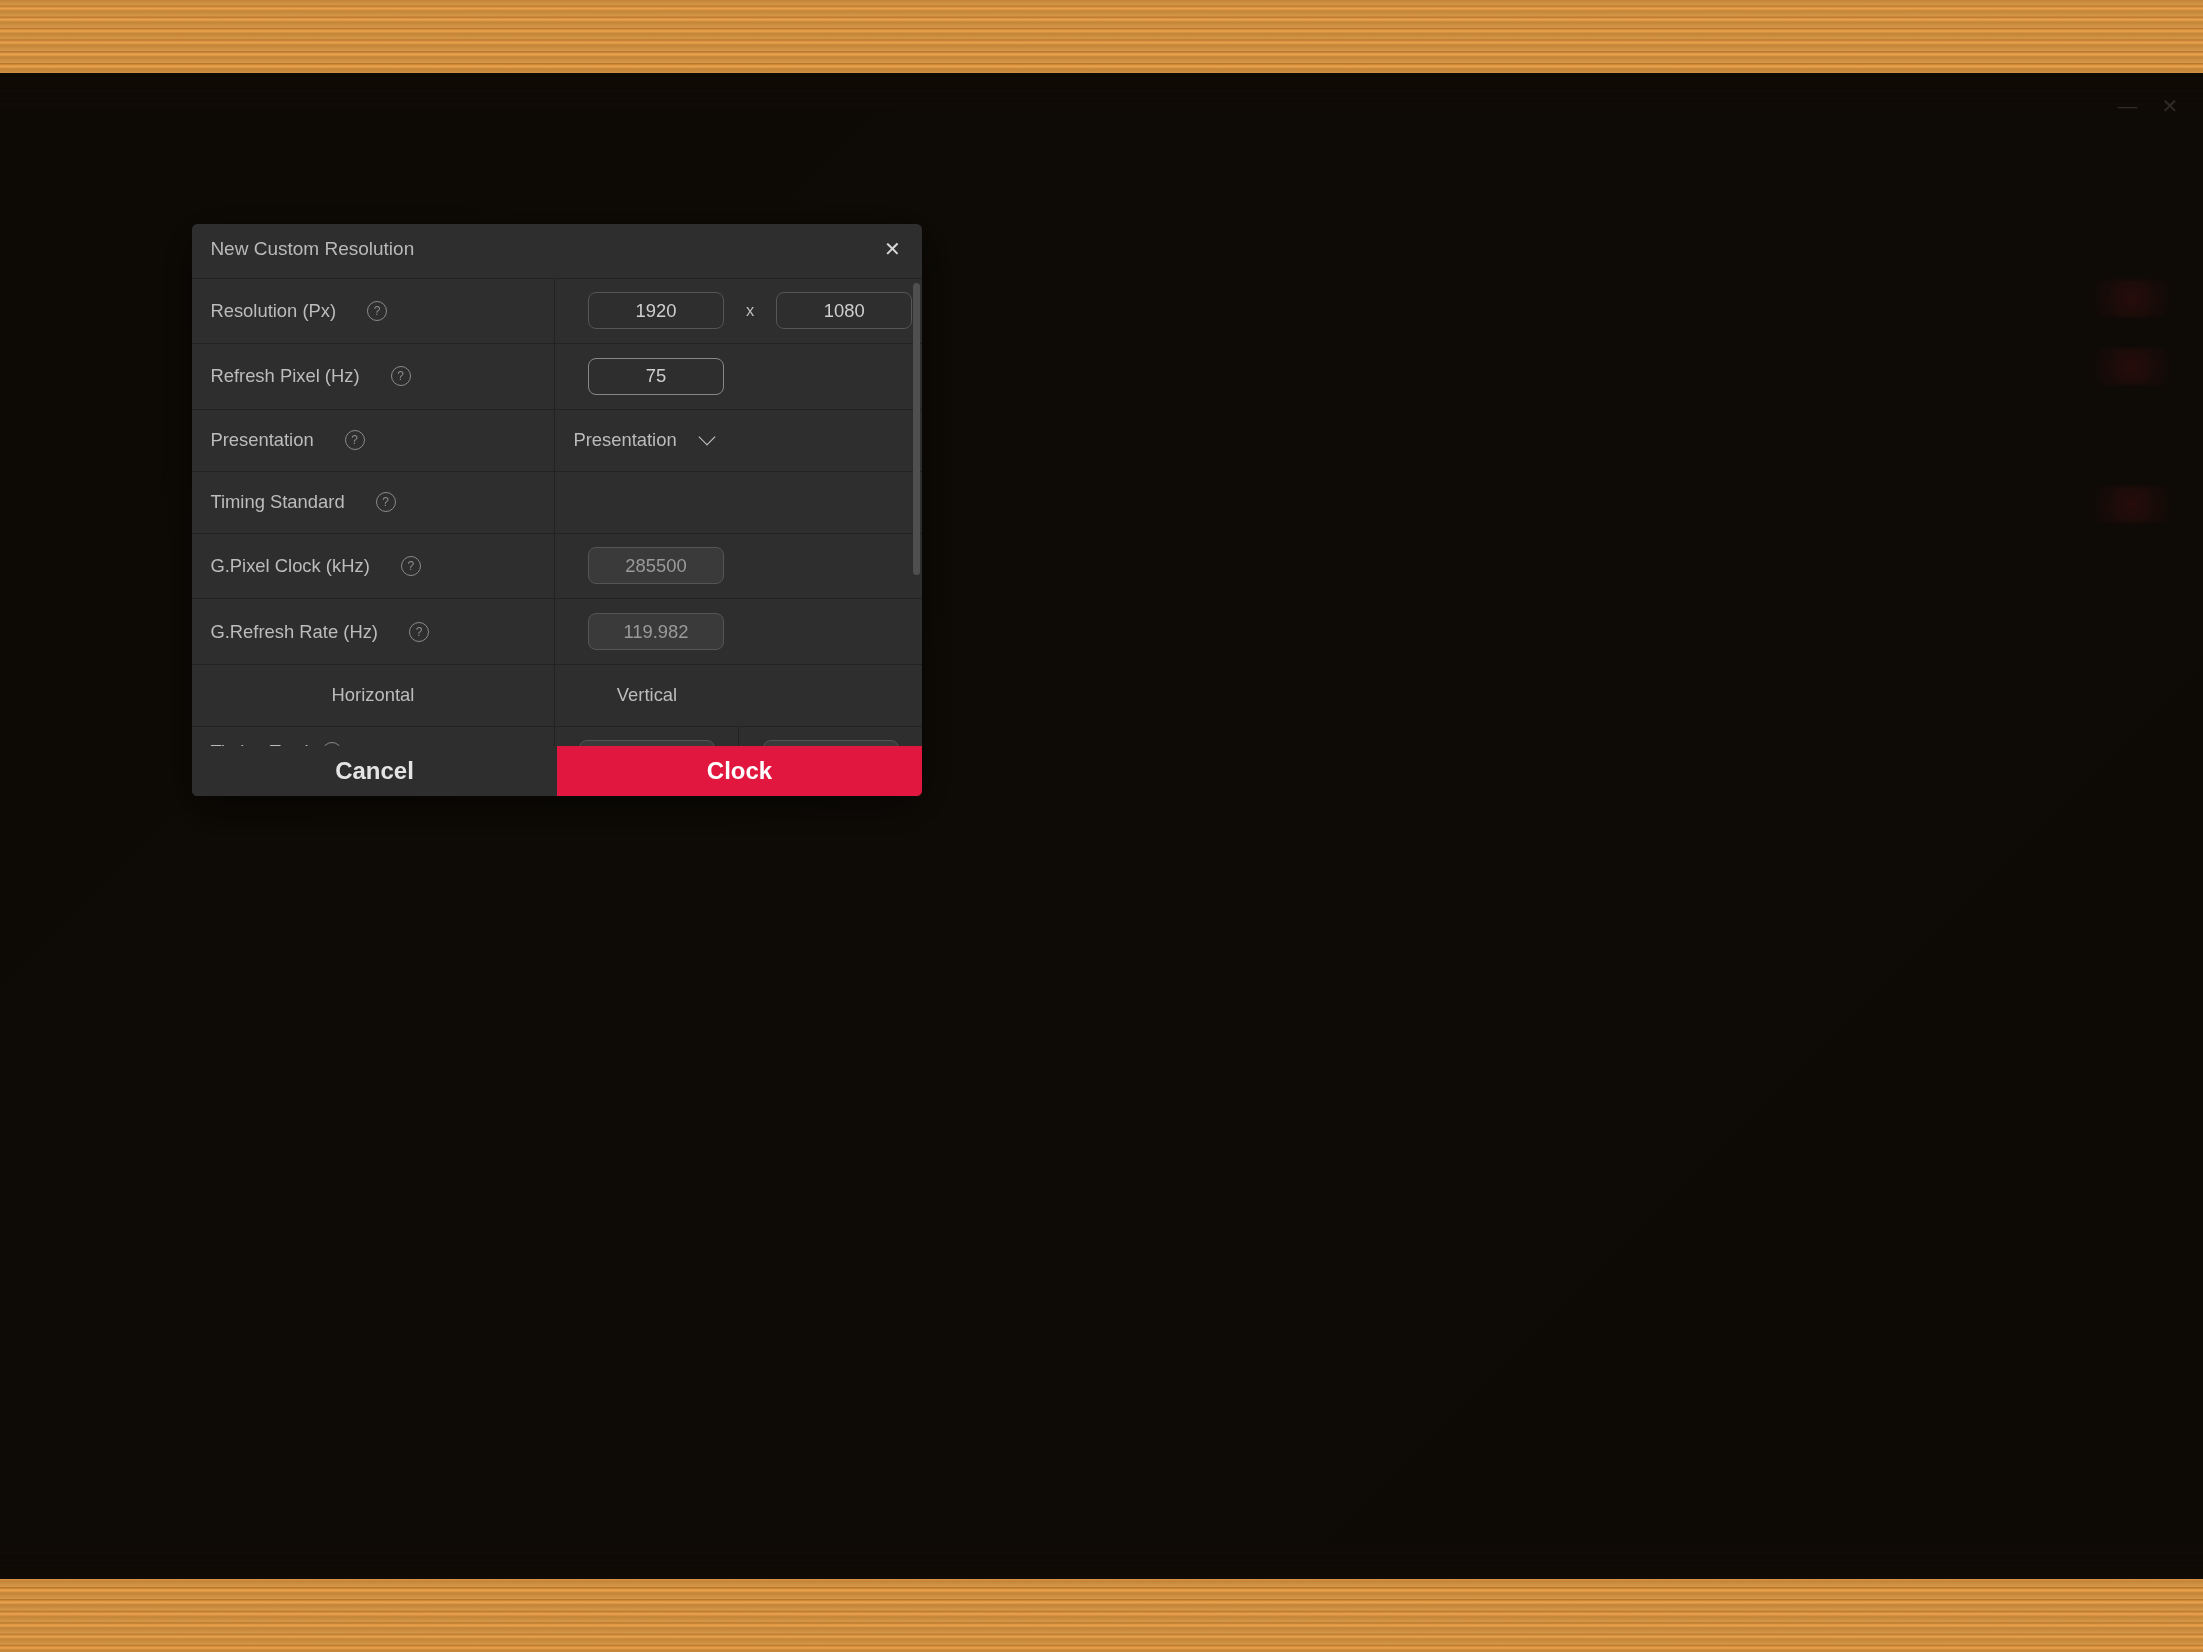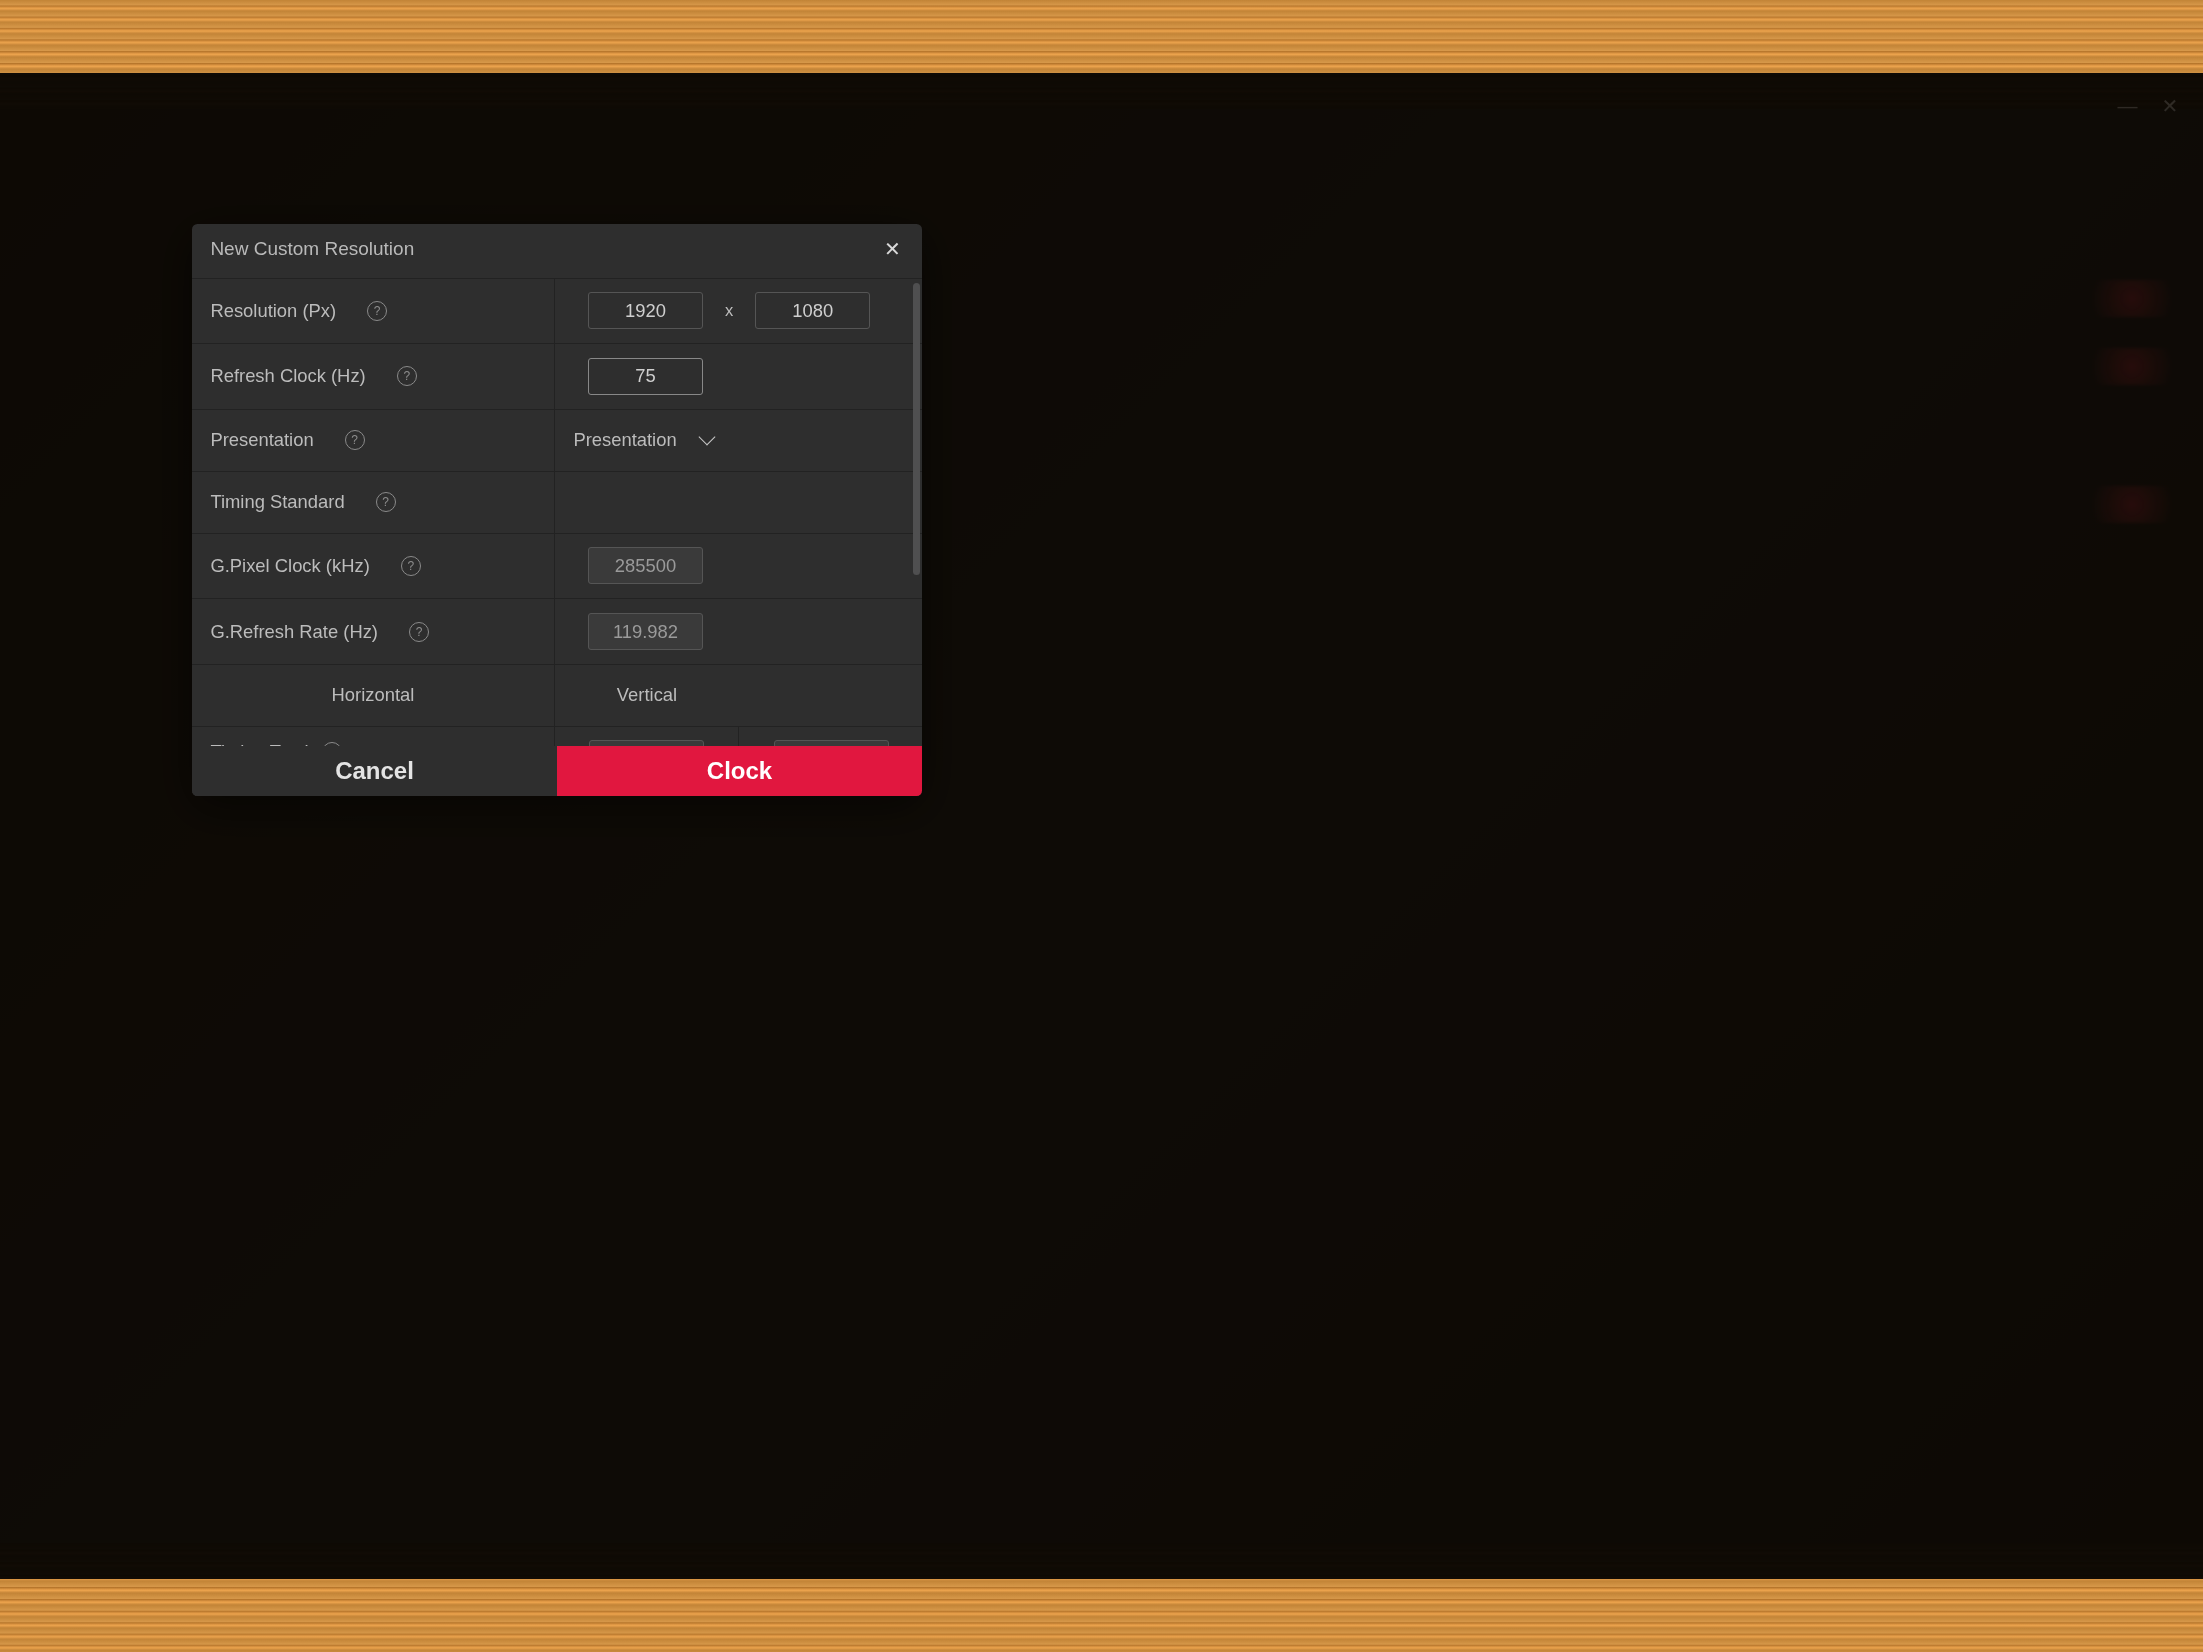--- a/index.html
+++ b/index.html
@@ -128,29 +128,29 @@
       border-radius: 50%;
       display: inline-flex;
       align-items: center; justify-content: center;
       font-size: 12px;
       color: #8d8d8d;
       font-weight: 400;
       flex-shrink: 0;
     }
 
     .field {
-      width: 115px;
+      width: 136px;
       height: 37px;
       border: 0.9px solid #555555;
       background: transparent;
       color: #cfcfcf;
       font-size: 18.4px;
       text-align: center;
       outline: none;
-      border-radius: 3px;
+      border-radius: 8px;
       font-weight: 300;
     }
     .field.readonly {
       background: #3a3a3a;
       color: #9a9a9a;
     }
     .field.focused {
       border-color: #888888;
     }
     .x-sep { color: #bdbdbd; font-size: 16.5px; }
@@ -248,21 +248,21 @@
         </div>
         <div class="cell-right" style="padding-left:33px;">
           <input class="field" value="1920" style="">
           <span class="x-sep">x</span>
           <input class="field" value="1080" style="">
         </div>
       </div>
 
       <div class="row">
         <div class="cell-label">
-          <span>Refresh Clock (Hz)</span>
+          <span>Refresh Pixel (Hz)</span>
           <span class="help-icon">?</span>
         </div>
         <div class="cell-right" style="padding-left:33px;">
           <input class="field focused" value="75" style="">
         </div>
       </div>
 
       <div class="row">
         <div class="cell-label">
           <span>Presentation</span>

